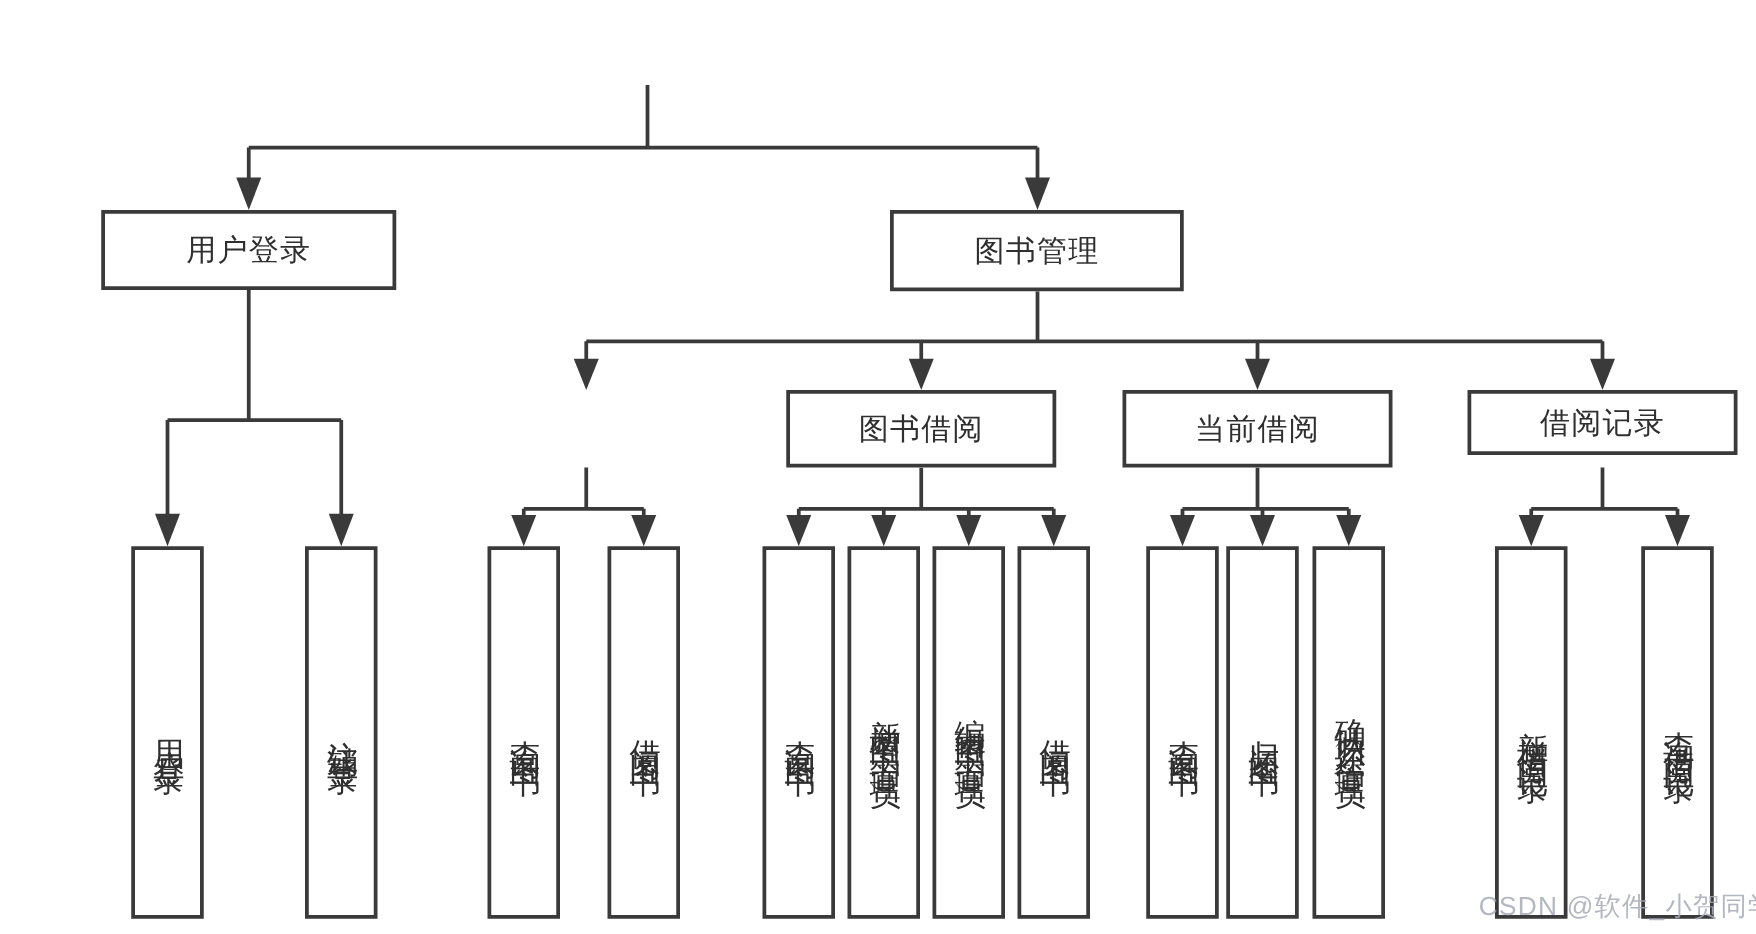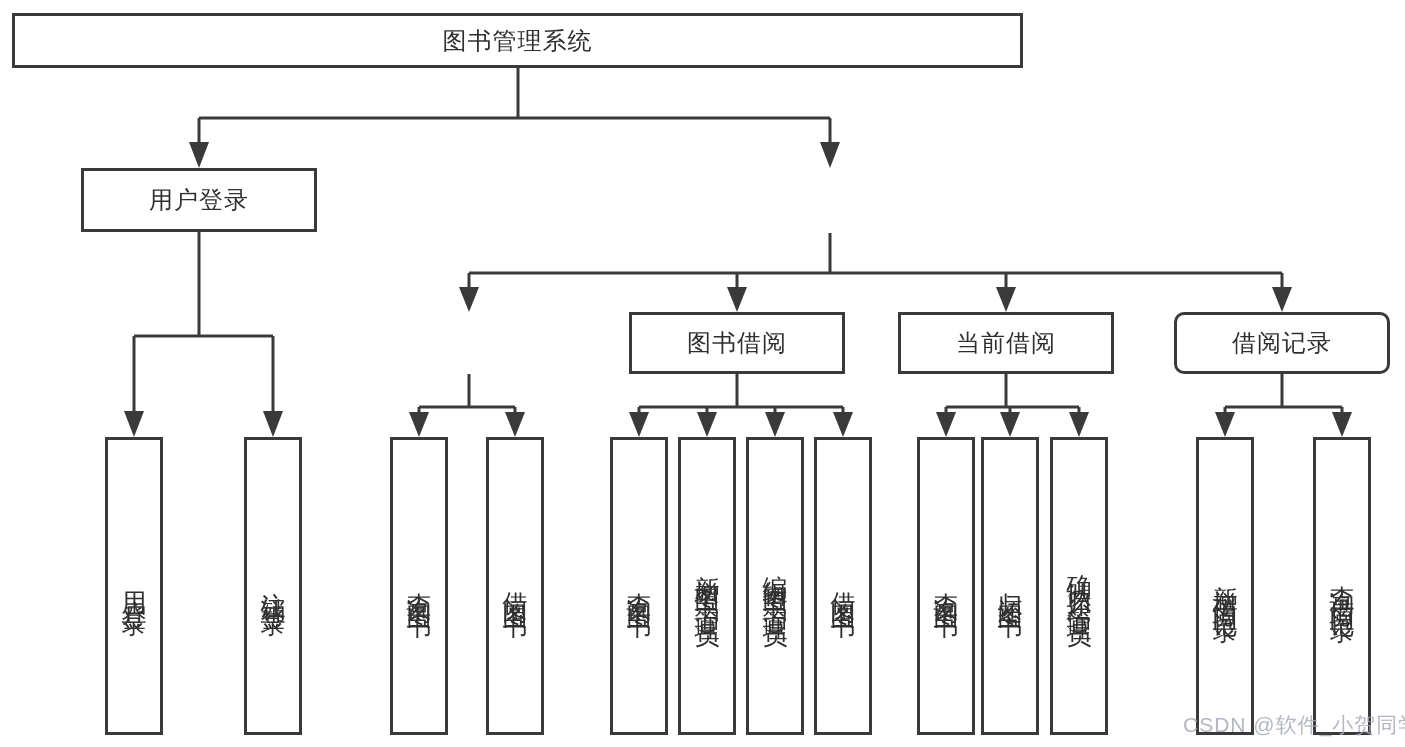--- a/index.html
+++ b/index.html
@@ -106,35 +106,35 @@
       <polygon points="765,412 785,412 775,437"></polygon>
       <polygon points="833,412 853,412 843,437"></polygon>
       <polygon points="936,412 956,412 946,437"></polygon>
       <polygon points="1000,412 1020,412 1010,437"></polygon>
       <polygon points="1069,412 1089,412 1079,437"></polygon>
       <polygon points="1215,412 1235,412 1225,437"></polygon>
       <polygon points="1332,412 1352,412 1342,437"></polygon>
     </g>
   </svg>
 
-  <div class="node" style="left:12px; top:13px; width:1011px; height:55px;">
-    <span>图书管理系统</span>
-  </div>
 
   <div class="node" style="left:81px; top:168px; width:236px; height:64px;">
     <span>用户登录</span>
+  </div>
+  <div class="node" style="left:712px; top:168px; width:235px; height:65px;">
+    <span>图书管理</span>
   </div>
 
   <div class="node" style="left:629px; top:312px; width:216px; height:62px;">
     <span>图书借阅</span>
   </div>
   <div class="node" style="left:898px; top:312px; width:216px; height:62px;">
     <span>当前借阅</span>
   </div>
-  <div class="node" style="left:1174px; top:312px; width:216px; height:62px;border-radius:10px;">
+  <div class="node" style="left:1174px; top:312px; width:216px; height:52px;">
     <span>借阅记录</span>
   </div>
 
   <div class="node leaf" style="left:105px; top:437px; width:58px; height:298px;">
     <span class="vtext">用户登录</span>
   </div>
   <div class="node leaf" style="left:244px; top:437px; width:58px; height:298px;">
     <span class="vtext">注销登录</span>
   </div>
 

